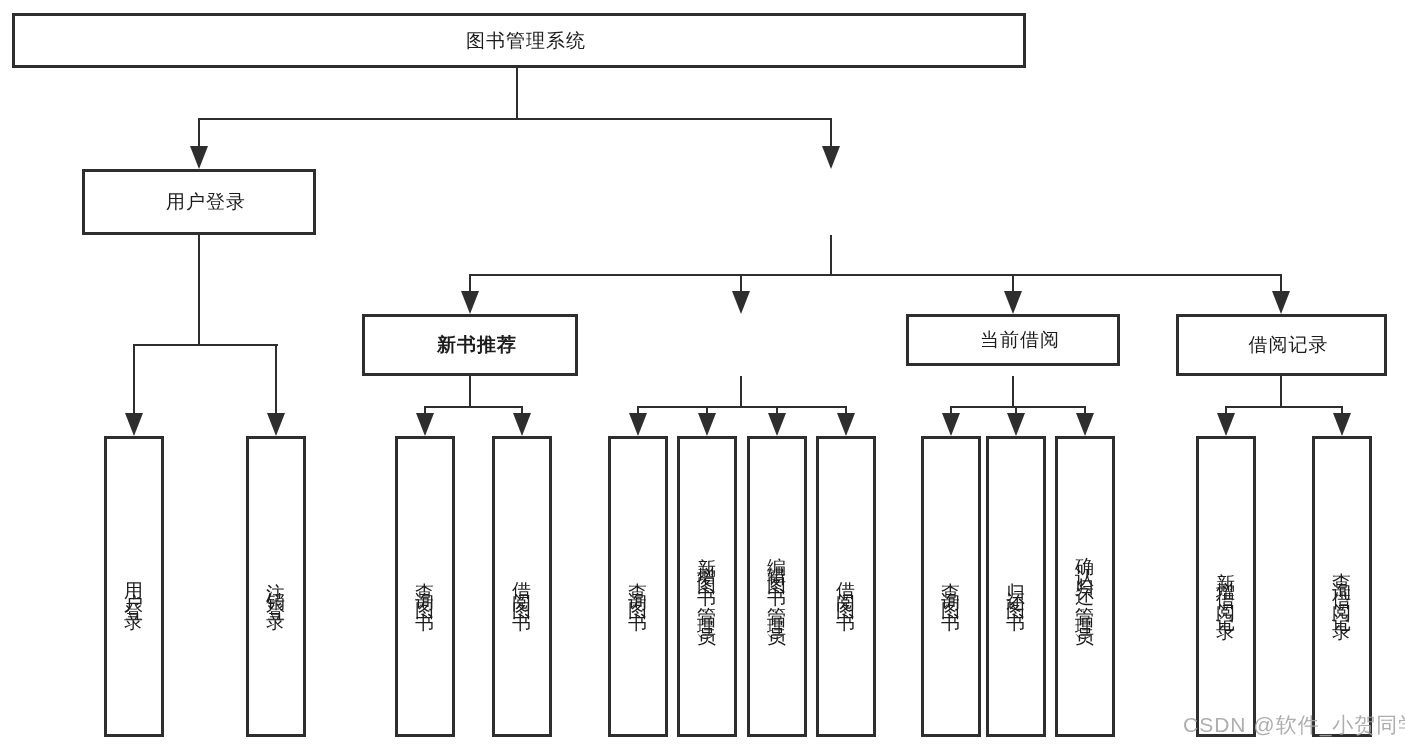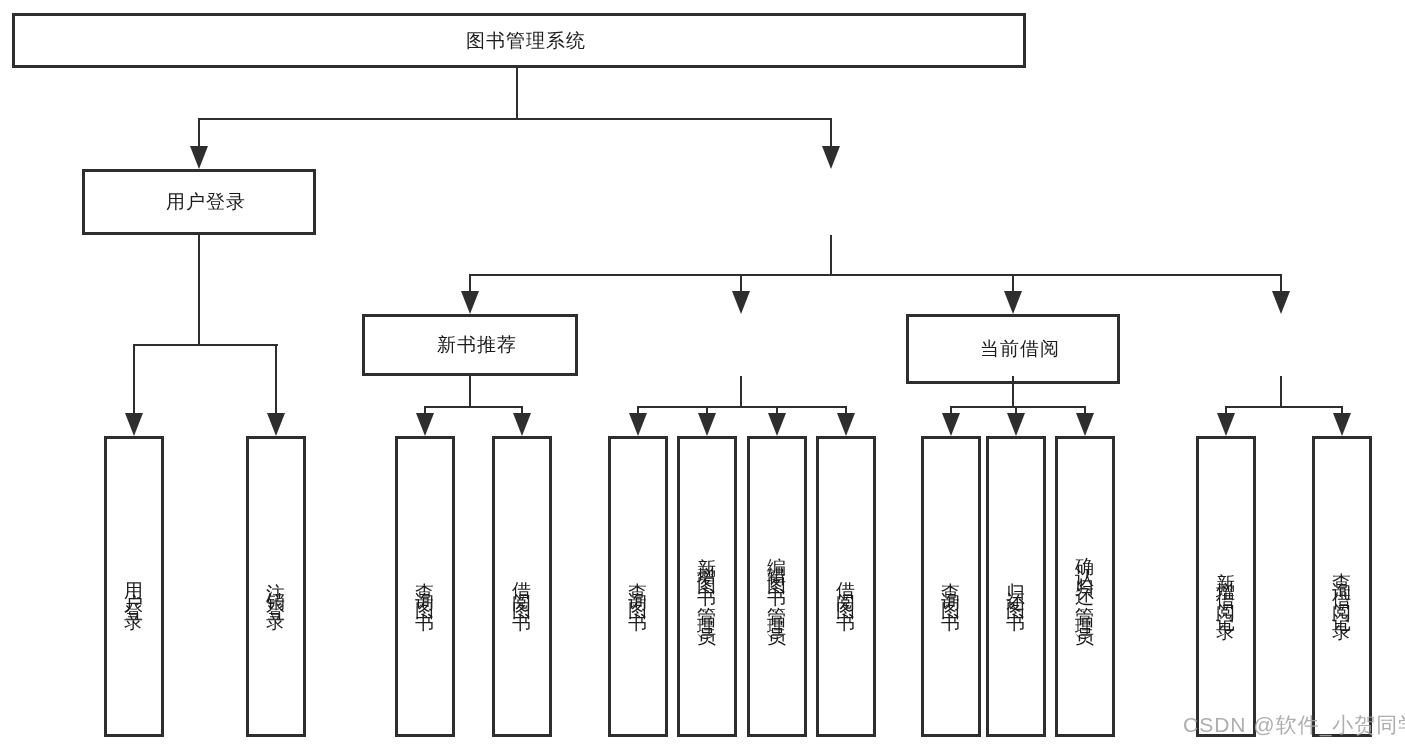--- a/index.html
+++ b/index.html
@@ -63,22 +63,23 @@
   <div class="hline" style="left:469px;top:274px;width:813px;"></div>
   <div class="vline" style="left:469px;top:274px;height:20px;"></div>
   <div class="arrow" style="left:461px;top:291px;"></div>
   <div class="vline" style="left:740px;top:274px;height:20px;"></div>
   <div class="arrow" style="left:732px;top:291px;"></div>
   <div class="vline" style="left:1012px;top:274px;height:20px;"></div>
   <div class="arrow" style="left:1004px;top:291px;"></div>
   <div class="vline" style="left:1280px;top:274px;height:20px;"></div>
   <div class="arrow" style="left:1272px;top:291px;"></div>
 
-  <div class="node h-node" style="left:362px;top:314px;width:216px;height:62px;">新书推荐</div>
-  <div class="node h-node" style="left:906px;top:314px;width:214px;height:70px;">当前借阅</div>
+  <div class="node h-node" style="left:362px;top:314px;width:216px;height:62px;font-weight:bold;">新书推荐</div>
+  <div class="node h-node" style="left:906px;top:314px;width:214px;height:52px;">当前借阅</div>
+  <div class="node h-node" style="left:1176px;top:314px;width:211px;height:62px;">借阅记录</div>
 
   <div class="vline" style="left:469px;top:376px;height:31px;"></div>
   <div class="hline" style="left:424px;top:406px;width:99px;"></div>
   <div class="vline" style="left:424px;top:406px;height:12px;"></div>
   <div class="arrow" style="left:416px;top:413px;"></div>
   <div class="vline" style="left:521px;top:406px;height:12px;"></div>
   <div class="arrow" style="left:513px;top:413px;"></div>
 
   <div class="vline" style="left:740px;top:376px;height:31px;"></div>
   <div class="hline" style="left:637px;top:406px;width:210px;"></div>

